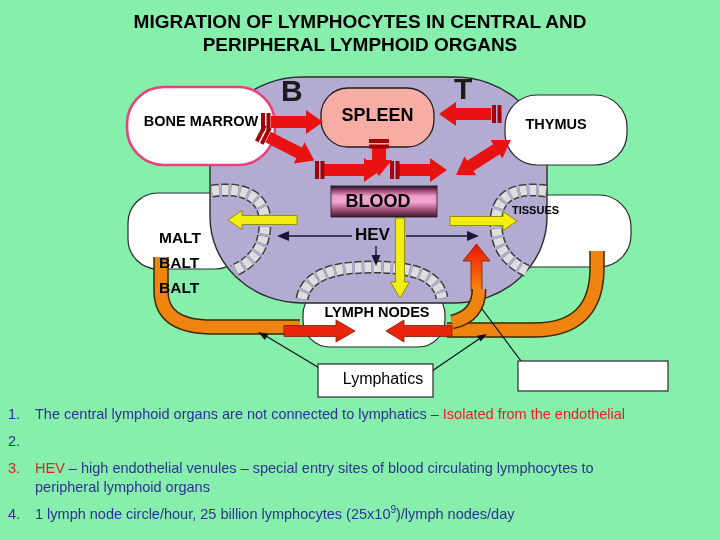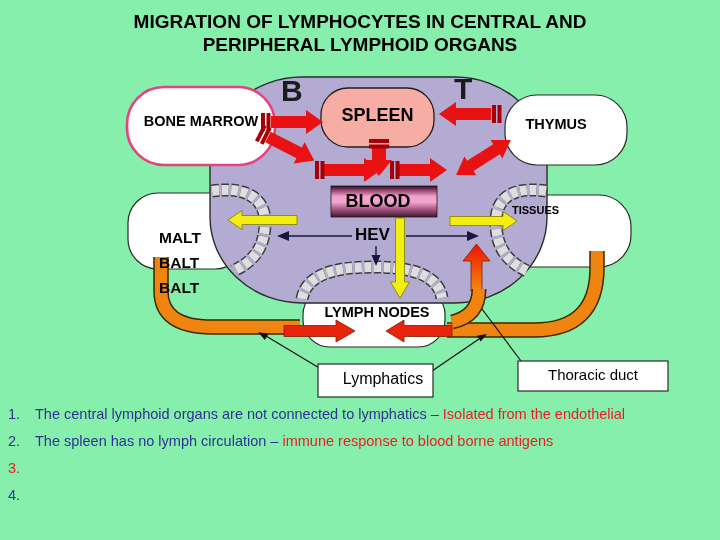--- a/index.html
+++ b/index.html
@@ -169,32 +169,32 @@
     <div>BALT</div>
     <div>BALT</div>
   </div>
 
   <div class="lbl bold ctr" style="left:331px;top:191px;width:94px;font-size:18px;">BLOOD</div>
   <div class="lbl bold" style="left:355px;top:225px;font-size:17px;">HEV</div>
   <div class="lbl bold" style="left:512px;top:204px;font-size:11px;">TISSUES</div>
   <div class="lbl bold ctr" style="left:303px;top:304px;width:148px;font-size:14.5px;">LYMPH NODES</div>
 
   <div class="lbl ctr" style="left:318px;top:370px;width:130px;font-size:16px;">Lymphatics</div>
-  <div class="lbl ctr" style="left:518px;top:366px;width:150px;font-size:15px;">Thoracic duct</div>
 
   <div id="notes">
     <div class="note">
       <span class="num navy">1.</span>
       <span><span class="navy">The central lymphoid organs are not connected to lymphatics – </span><span class="red">Isolated from the endothelial</span></span>
     </div>
     <div class="note">
       <span class="num navy">2.</span>
-      <span><span class="navy">The spleen has no lymph circulation – </span><span class="red">immune response to blood borne antigens</span></span>
     </div>
     <div class="note">
       <span class="num red">3.</span>
+      <span style="white-space:normal;"><span class="red">HEV</span><span class="navy"> – high endothelial venules – special entry sites of blood circulating lymphocytes to</span><br><span class="navy">peripheral lymphoid organs</span></span>
     </div>
     <div class="note">
       <span class="num navy">4.</span>
+      <span class="navy"><span>1 lymph node circle/hour, 25 billion lymphocytes (25x10</span><sup class="pw">9</sup><span>)/lymph nodes/day</span></span>
     </div>
   </div>
 
 </div>
 
 </body></html>

